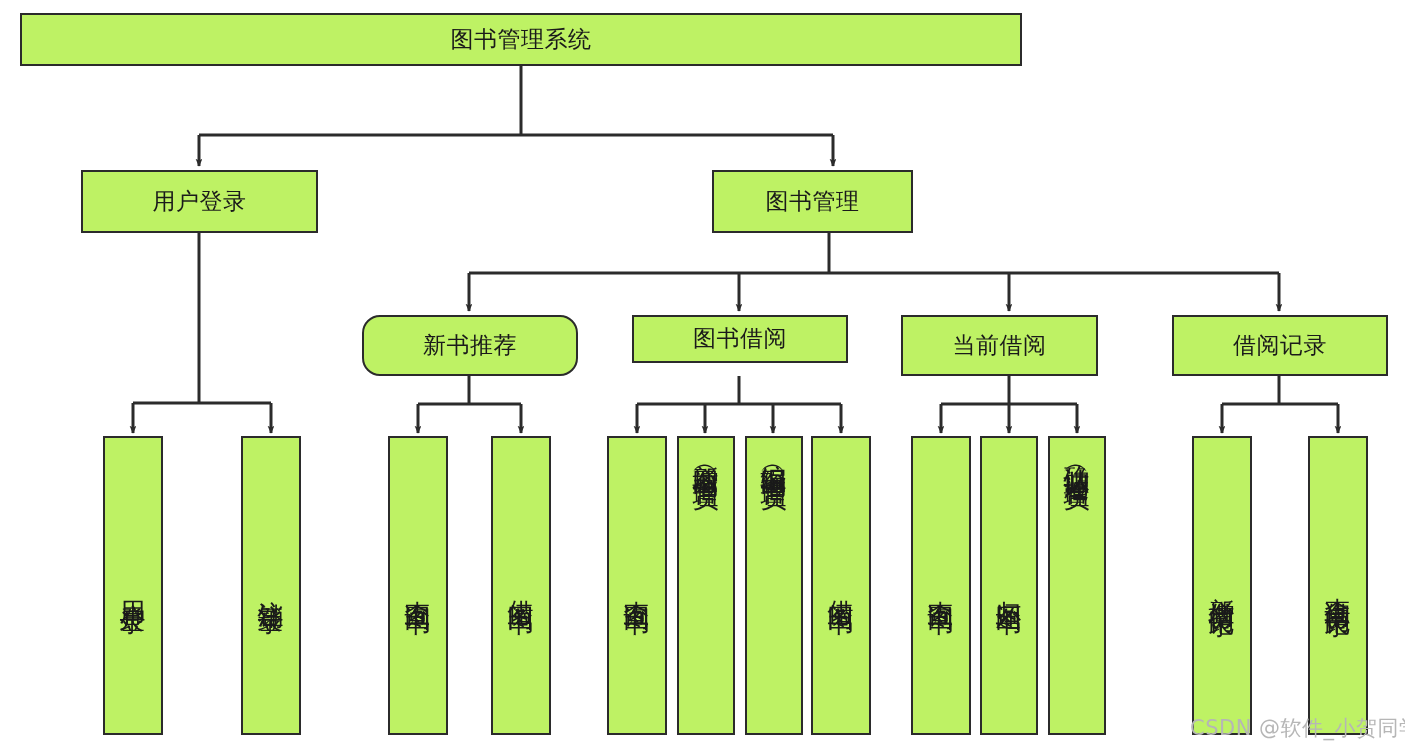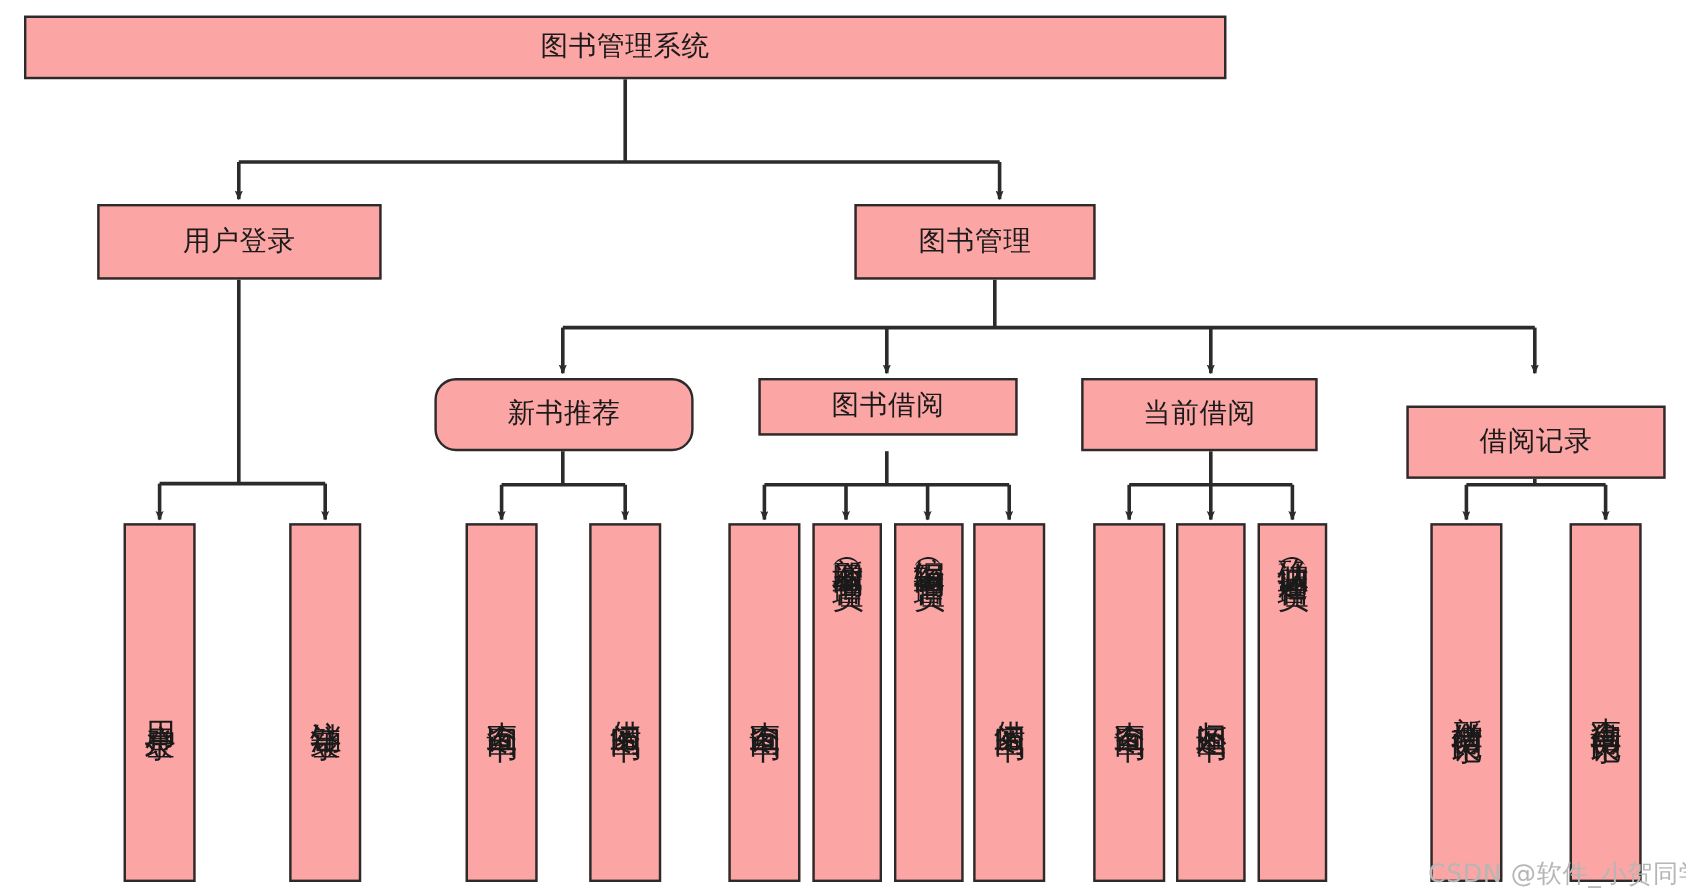--- a/index.html
+++ b/index.html
@@ -20,21 +20,21 @@
     left: 0;
     top: 0;
     width: 1405px;
     height: 747px;
     pointer-events: none;
   }
   .node {
     position: absolute;
     box-sizing: border-box;
     border: 2.5px solid #2b2b2b;
-    background: #fca5a5;
+    background: #bef264;
     display: flex;
     align-items: center;
     justify-content: center;
     color: #1a1a1a;
   }
   .node .label {
     display: block;
     line-height: 1.18;
     letter-spacing: 0.5px;
     white-space: pre;
@@ -141,21 +141,21 @@
 
   <div class="node horiz" style="left:362px; top:315px; width:216px; height:61px;border-radius:18px;">
     <span class="label">新书推荐</span>
   </div>
   <div class="node horiz" style="left:632px; top:315px; width:216px; height:48px;">
     <span class="label">图书借阅</span>
   </div>
   <div class="node horiz" style="left:901px; top:315px; width:197px; height:61px;">
     <span class="label">当前借阅</span>
   </div>
-  <div class="node horiz" style="left:1172px; top:315px; width:216px; height:61px;margin-top:23px;">
+  <div class="node horiz" style="left:1172px; top:315px; width:216px; height:61px;">
     <span class="label">借阅记录</span>
   </div>
 
   <div class="node vert center" style="left:103px; top:436px; width:60px; height:299px;">
     <span class="label">用户登录</span>
   </div>
   <div class="node vert center" style="left:241px; top:436px; width:60px; height:299px;">
     <span class="label">注销登录</span>
   </div>
 

